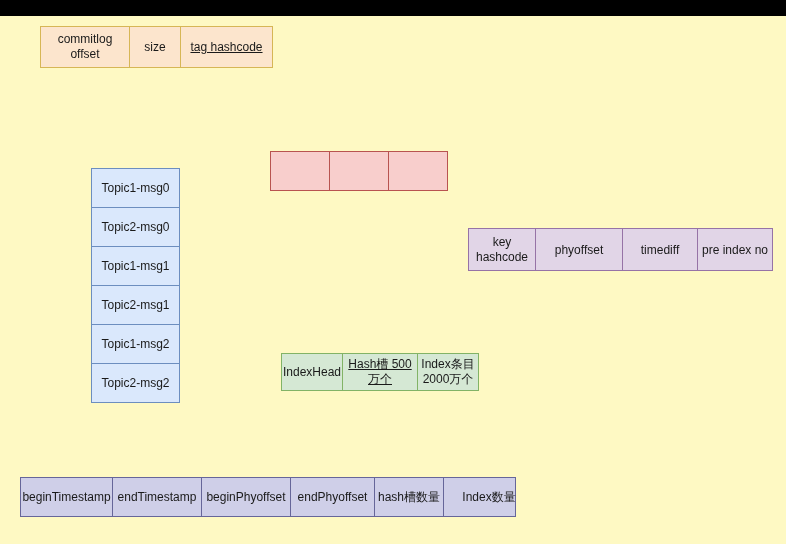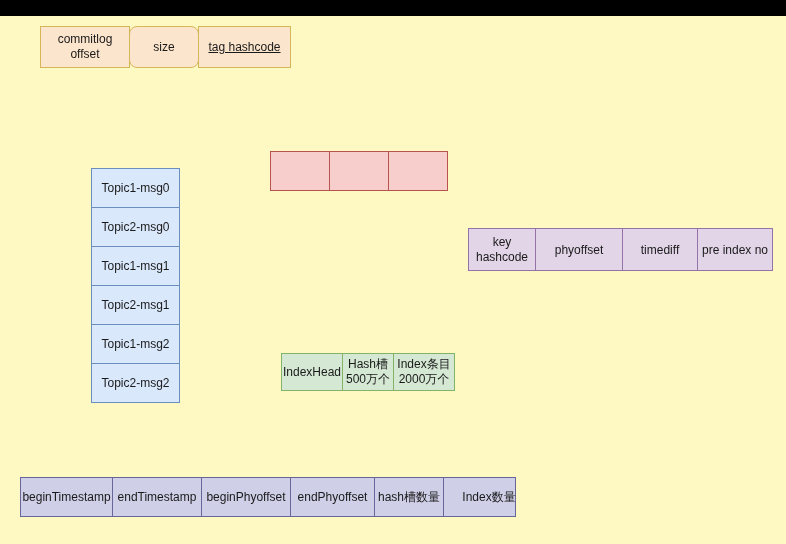--- a/index.html
+++ b/index.html
@@ -56,21 +56,21 @@
     height: 42px;
   }
   #consumequeue-row .cell {
     background: #fce5cd;
     border: 1px solid #d6b656;
     margin-left: -1px;
     height: 42px;
   }
   #consumequeue-row .cell:first-child { margin-left: 0; }
   #cq-c0 { width: 90px; }
-  #cq-c1 { width: 70px; border-radius: 8px; }
+  #cq-c1 { width: 52px; }
   #cq-c2 { width: 93px; text-decoration: underline; }
 
   
   #commitlog-col {
     left: 91px;
     top: 152px;
     width: 89px;
     flex-direction: column;
   }
   #commitlog-col .cell {
@@ -122,21 +122,21 @@
     height: 38px;
   }
   #indexfile-row .cell {
     background: #d5e8d4;
     border: 1px solid #82b366;
     margin-left: -1px;
     height: 38px;
   }
   #indexfile-row .cell:first-child { margin-left: 2px; }
   #if-c0 { width: 62px; }
-  #if-c1 { width: 52px; }
+  #if-c1 { width: 76px; text-decoration: underline; }
   #if-c2 { width: 62px; }
 
   
   #indexheader-row {
     left: 4px;
     top: 461px;
     height: 40px;
   }
   #indexheader-row .cell {
     background: #cfcfe8;

